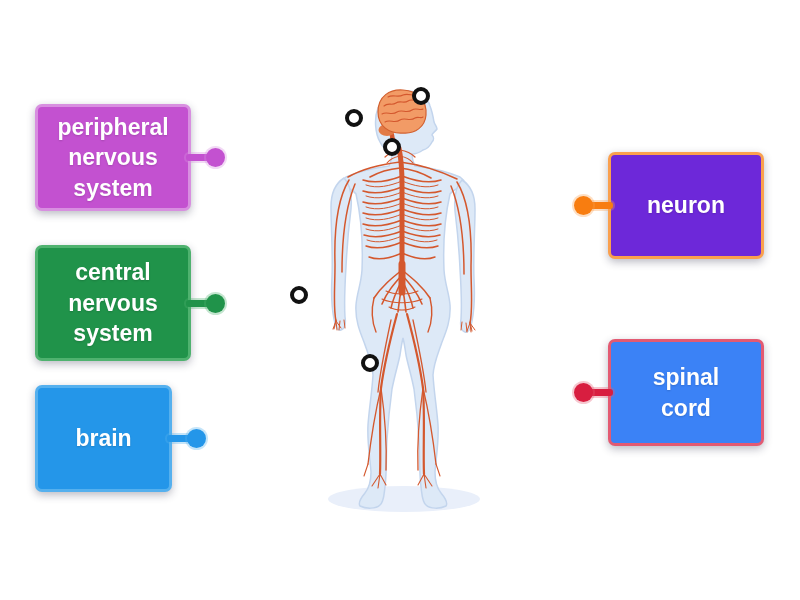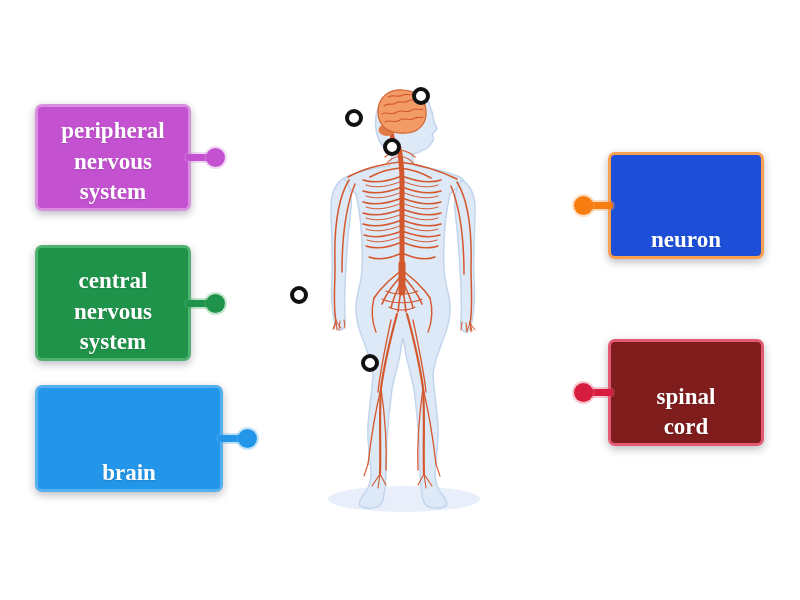--- a/index.html
+++ b/index.html
@@ -4,34 +4,34 @@
 <style>
   html,body{margin:0;padding:0;background:#ffffff;}
   body{font-family:"Liberation Sans",sans-serif;}
   .stage{position:relative;width:800px;height:600px;background:#ffffff;overflow:hidden;}
   .figure{position:absolute;left:300px;top:78px;pointer-events:none;}
 
   .target{position:absolute;width:18px;height:18px;box-sizing:border-box;
           border:4.5px solid #111111;border-radius:50%;background:#ffffff;cursor:pointer;}
 
   .label{position:absolute;box-sizing:border-box;border:3px solid;border-radius:7px;color:#ffffff;
-         display:flex;align-items:flex-end;justify-content:center;cursor:grab;
-         box-shadow:0 3px 8px rgba(30,30,60,0.30);font-family:Liberation Serif, serif;}
+         display:flex;align-items:center;justify-content:center;cursor:grab;
+         box-shadow:0 3px 8px rgba(30,30,60,0.30);}
   .label .txt{white-space:pre-line;text-align:center;font-weight:700;font-size:23px;line-height:1.33;
               text-shadow:0 1px 2px rgba(0,0,0,0.15);}
   .stub{position:absolute;top:50%;height:7px;width:28px;margin-top:-3.5px;border-radius:3px;}
   .knob{position:absolute;top:50%;width:19px;height:19px;margin-top:-9.5px;border-radius:50%;}
   .side-left  .stub{right:-26px;}
   .side-left  .knob{right:-37px;}
   .side-right .stub{left:-26px;}
   .side-right .knob{left:-37px;}
 
   .l1{left:35px;top:104px;width:156px;height:107px;}
   .l2{left:35px;top:245px;width:156px;height:116px;}
-  .l3{left:35px;top:385px;width:188px;height:107px;}
+  .l3{left:35px;top:385px;width:137px;height:107px;}
   .l4{left:608px;top:152px;width:156px;height:107px;}
   .l5{left:608px;top:339px;width:156px;height:107px;}
 
   .nerve{fill:none;stroke:#d4582e;stroke-linecap:round;stroke-linejoin:round;}
 </style>
 </head>
 <body style="background: rgb(255, 255, 255);">
 
 <div class="stage">
 
@@ -158,25 +158,25 @@
 nervous
 system</span>
     <div class="stub" style="background: rgb(32, 147, 74); box-shadow: rgba(79, 178, 111, 0.333) 0px 0px 0px 2px;"></div>
     <div class="knob" style="background: rgb(32, 147, 74); box-shadow: rgba(79, 178, 111, 0.333) 0px 0px 0px 2px;"></div>
   </div>
   <div class="label side-left l3" style="background: rgb(36, 150, 233); border-color: rgb(85, 176, 238);">
     <span class="txt">brain</span>
     <div class="stub" style="background: rgb(36, 150, 233); box-shadow: rgba(85, 176, 238, 0.333) 0px 0px 0px 2px;"></div>
     <div class="knob" style="background: rgb(36, 150, 233); box-shadow: rgba(85, 176, 238, 0.333) 0px 0px 0px 2px;"></div>
   </div>
-  <div class="label side-right l4" style="background: #1d4ed8; border-color: rgb(250, 160, 78);">
+  <div class="label side-right l4" style="background: #6d28d9; border-color: rgb(250, 160, 78);">
     <span class="txt">neuron</span>
     <div class="stub" style="background: rgb(248, 125, 16); box-shadow: rgba(250, 160, 78, 0.333) 0px 0px 0px 2px;"></div>
     <div class="knob" style="background: rgb(248, 125, 16); box-shadow: rgba(250, 160, 78, 0.333) 0px 0px 0px 2px;"></div>
   </div>
-  <div class="label side-right l5" style="background: #7f1d1d; border-color: rgb(227, 90, 114);">
+  <div class="label side-right l5" style="background: #3b82f6; border-color: rgb(227, 90, 114);">
     <span class="txt">spinal
 cord</span>
     <div class="stub" style="background: rgb(216, 30, 64); box-shadow: rgba(227, 90, 114, 0.333) 0px 0px 0px 2px;"></div>
     <div class="knob" style="background: rgb(216, 30, 64); box-shadow: rgba(227, 90, 114, 0.333) 0px 0px 0px 2px;"></div>
   </div>
 
 </div>
 
 </body></html>

